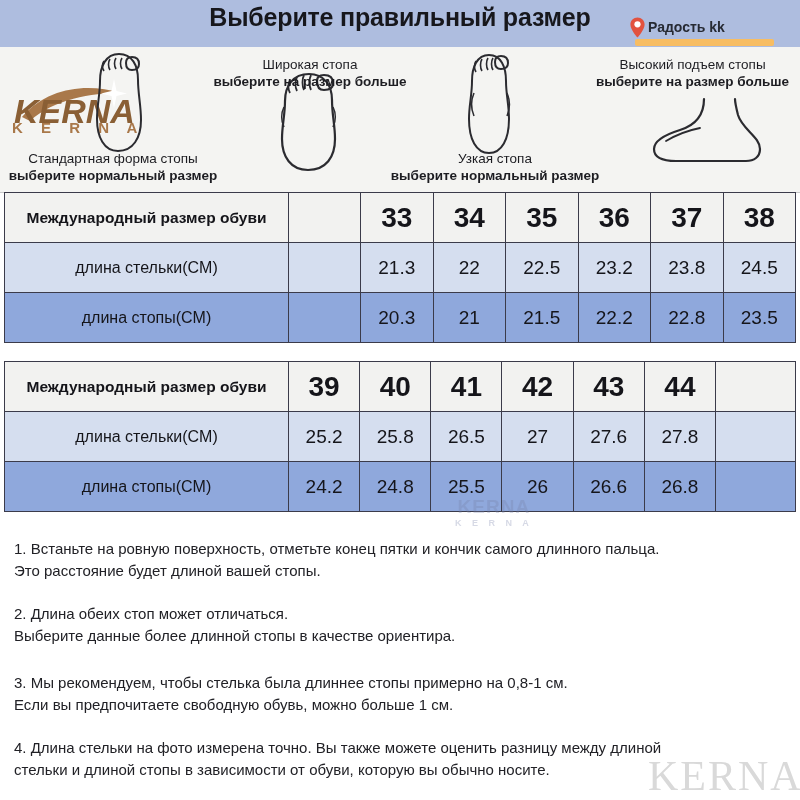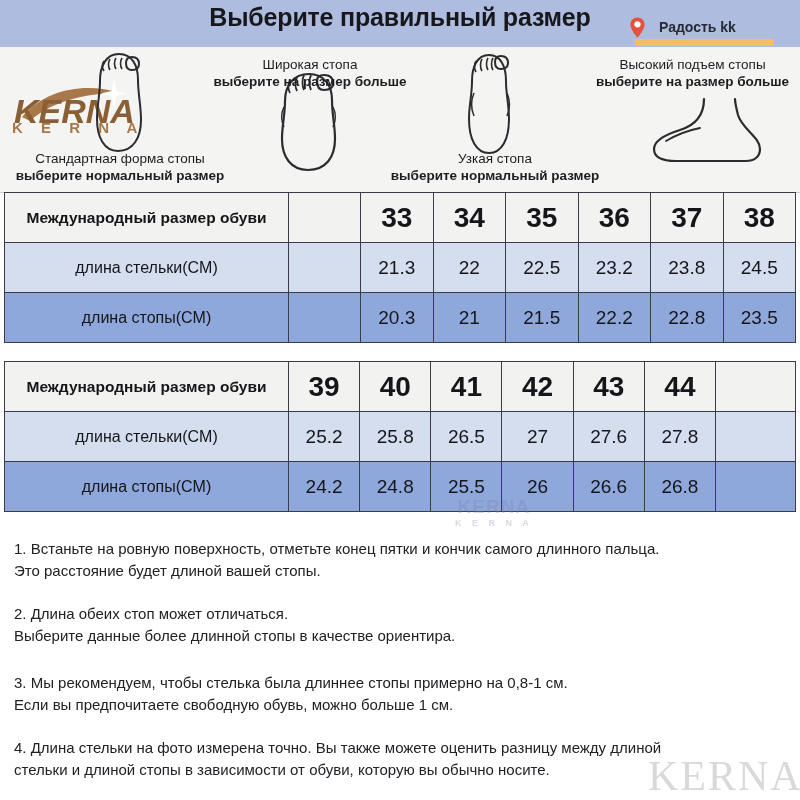--- a/index.html
+++ b/index.html
@@ -41,21 +41,21 @@
     letter-spacing: -0.2px;
     color: #17171c;
     white-space: nowrap;
   }
   .brand-badge {
     position: absolute;
     left: 629px;
     top: 16px;
     display: flex;
     align-items: center;
-    gap: 13px;
+    gap: 2px;
     height: 22px;
   }
   .pin-icon {
     width: 17px;
     height: 21px;
     display: block;
   }
   .badge-label {
     font-size: 14px;
     font-weight: 700;
@@ -239,21 +239,21 @@
     <div class="foot" style="left:92px; top:4px;">
       <svg width="56" height="104" viewBox="0 0 56 104">
         <path d="M27 3 C14 3, 8 15, 8 30 C8 44, 5 54, 5 68 C5 86, 12 100, 26 100 C41 100, 49 87, 49 69 C49 54, 46 43, 46 29 C46 14, 40 3, 27 3 Z" fill="none" stroke="#2b2b30" stroke-width="2"></path>
         <path d="M40 6 C45 6, 47 9, 47 13 C47 17, 44 19, 40 19 C36 19, 34 16, 34 12 C34 8, 36 6, 40 6 Z" fill="none" stroke="#2b2b30" stroke-width="2"></path>
         <path d="M12 10 C10 13, 10 17, 12 20" fill="none" stroke="#2b2b30" stroke-width="1.6"></path>
         <path d="M18 8 C16 11, 16 16, 18 19" fill="none" stroke="#2b2b30" stroke-width="1.6"></path>
         <path d="M24 7 C22 10, 22 15, 24 18" fill="none" stroke="#2b2b30" stroke-width="1.6"></path>
         <path d="M30 7 C28 10, 28 15, 30 18" fill="none" stroke="#2b2b30" stroke-width="1.6"></path>
       </svg>
     </div>
-    <div class="cap" style="left:15px; top:103px; width:210px;">
+    <div class="cap" style="left:8px; top:103px; width:210px;">
       <div class="thin">Стандартная форма стопы</div>
       <div>выберите нормальный размер</div>
     </div>
 
     <div class="foot" style="left:276px; top:22px;">
       <svg width="66" height="104" viewBox="0 0 66 104">
         <path d="M33 5 C17 5, 9 17, 9 32 C9 46, 6 56, 6 70 C6 88, 15 101, 32 101 C50 101, 59 88, 59 70 C59 56, 56 46, 56 31 C56 16, 48 5, 33 5 Z" fill="none" stroke="#2b2b30" stroke-width="2.2"></path>
         <path d="M48 6 C54 6, 57 9, 57 14 C57 19, 53 21, 48 21 C43 21, 41 17, 41 12 C41 8, 44 6, 48 6 Z" fill="none" stroke="#2b2b30" stroke-width="2.2"></path>
         <path d="M14 11 C12 15, 12 20, 14 24" fill="none" stroke="#2b2b30" stroke-width="1.8"></path>
         <path d="M21 8 C19 12, 19 18, 21 22" fill="none" stroke="#2b2b30" stroke-width="1.8"></path>

